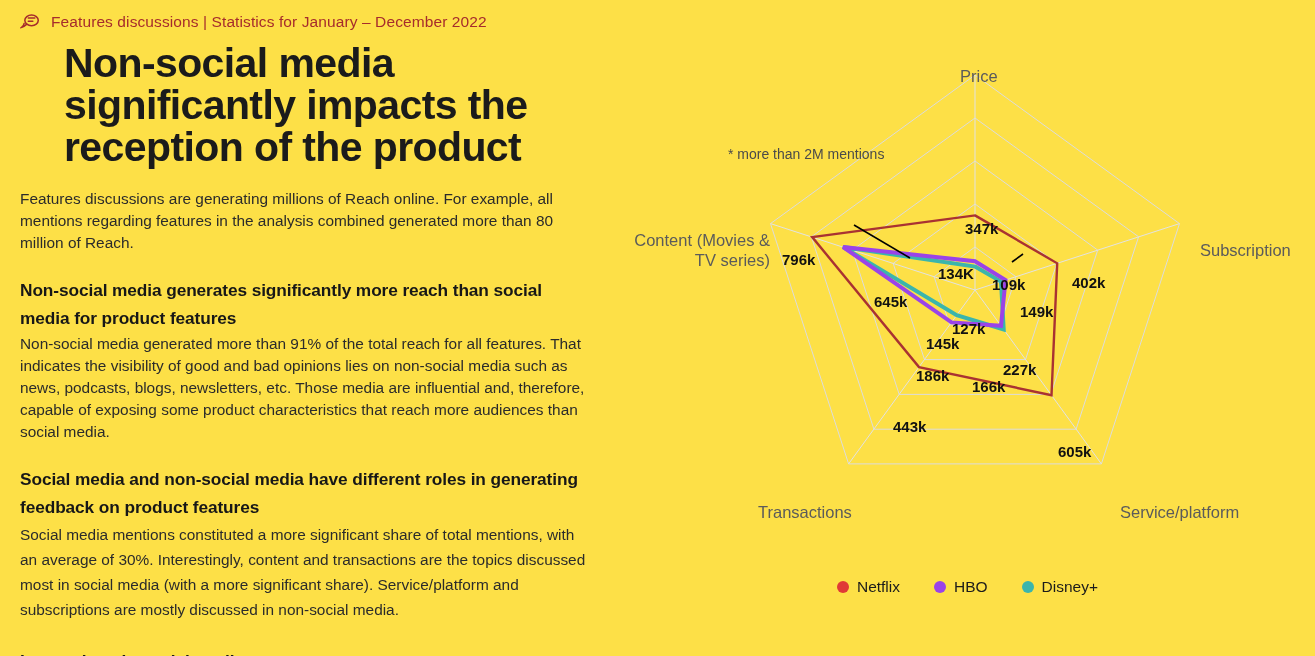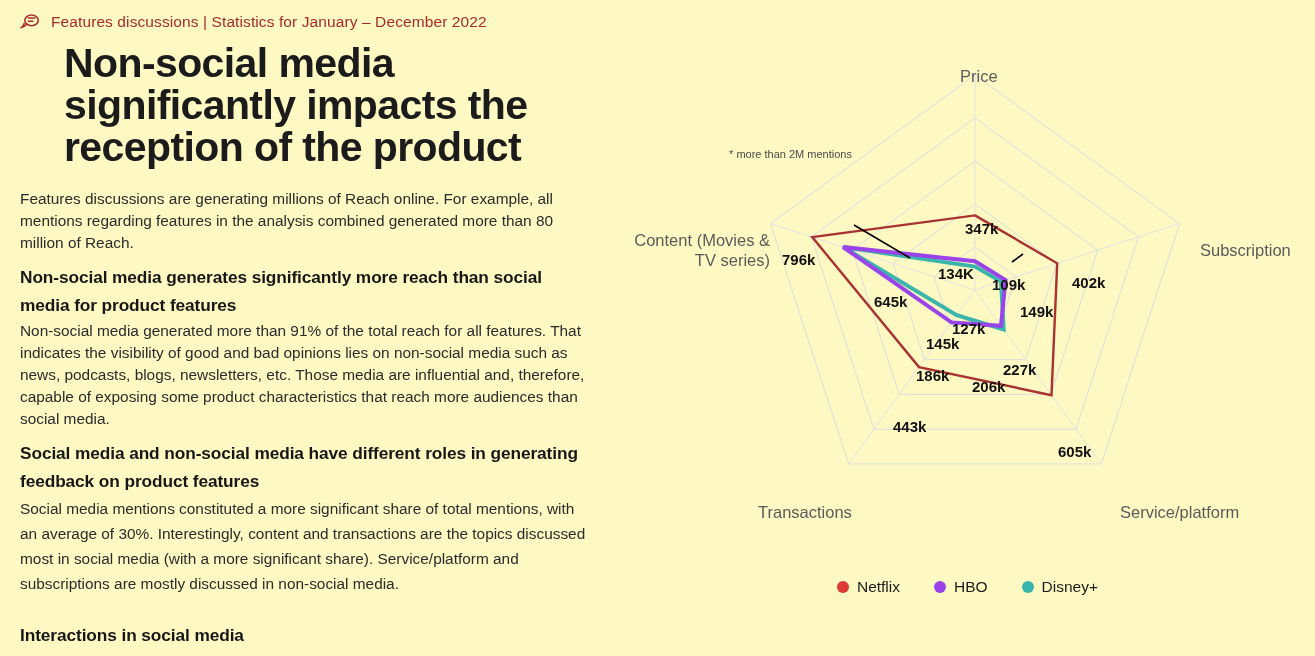--- a/index.html
+++ b/index.html
@@ -2,21 +2,21 @@
 <html><head>
 <meta charset="utf-8">
 <style>
   * { box-sizing: border-box; margin: 0; padding: 0; }
   html, body {
     width: 1315px; height: 656px;
     background: #ffffff;
     font-family: "Liberation Sans", sans-serif;
     overflow: hidden;
   }
-  .page { position: relative; width: 1315px; height: 656px; background:#fef9c3; }
+  .page { position: relative; width: 1315px; height: 656px; background:#fde047; }
 
   
   .left { position: absolute; left: 0; top: 0; width: 620px; height: 656px; padding: 12px 24px 0 20px; }
 
   .eyebrow { display: flex; align-items: center; gap: 9px; margin-bottom: 10px; }
   .eyebrow-icon { width: 22px; height: 20px; flex: 0 0 auto; display:block; }
   .eyebrow-text {
     color: #A62C2C; font-size: 15.5px; letter-spacing: .1px;
     white-space: nowrap;
   }
@@ -25,21 +25,21 @@
     font-size: 41px; line-height: 42px; font-weight: 700;
     color: #1b1b1b; letter-spacing: -0.6px; margin-bottom: 20px;
     max-width: 600px;
     margin-left: 44px;
   }
 
   .body-p {
     font-size: 15.4px; line-height: 22px; color: #2b2b2b;
     max-width: 572px; margin-bottom: 6px;
   }
-  .sec { margin-top: 9px; }
+  .sec { margin-top: 22px; }
   .sec-title {
     font-size: 17.3px; line-height: 28px; font-weight: 700; color: #171717;
     max-width: 578px; margin-bottom: 1px; letter-spacing: -0.1px;
   }
   .sec-body {
     font-size: 15.4px; line-height: 25px; color: #2b2b2b; max-width: 572px;
   }
   .sec-body.tight { line-height: 22px; }
   .sec.last { margin-top: 25px; }
 
@@ -47,22 +47,22 @@
   .right { position: absolute; left: 620px; top: 0; width: 695px; height: 656px; }
   .chart-svg { position: absolute; left: 0; top: 0; width: 695px; height: 570px; }
 
   .axis-label {
     position: absolute; color: #5b5b5b; font-size: 16.5px; line-height: 20px;
     white-space: nowrap;
   }
   .axis-label.two-line { white-space: normal; text-align: center; }
 
   .note {
-    position: absolute; color: #4a4a4a; font-size: 11px; line-height: 20px;
-    text-align: center; white-space: nowrap;
+    position: absolute; color: #4a4a4a; font-size: 14px; line-height: 20px;
+    white-space: nowrap;
   }
 
   .dlabel {
     position: absolute; font-size: 15px; font-weight: 700; color: #111;
     white-space: nowrap; line-height: 16px;
   }
 
   .legend {
     position: absolute; left: 0; top: 578px; width: 695px;
     display: flex; justify-content: center; align-items: center; gap: 34px;
@@ -143,21 +143,21 @@
     <div class="note" style="left:108px; top:144px; width:125px;">* more than 2M mentions</div>
 
     <div class="dlabel" style="left:345px; top:221px;">347k</div>
     <div class="dlabel" style="left:452px; top:275px;">402k</div>
     <div class="dlabel" style="left:438px; top:444px;">605k</div>
     <div class="dlabel" style="left:273px; top:419px;">443k</div>
     <div class="dlabel" style="left:162px; top:252px;">796k</div>
 
     <div class="dlabel" style="left:318px; top:266px;">134K</div>
     <div class="dlabel" style="left:400px; top:304px;">149k</div>
-    <div class="dlabel" style="left:352px; top:379px;">206k</div>
+    <div class="dlabel" style="left:352px; top:379px;">166k</div>
     <div class="dlabel" style="left:296px; top:368px;">186k</div>
     <div class="dlabel" style="left:254px; top:294px;">645k</div>
 
     <div class="dlabel" style="left:372px; top:277px;">109k</div>
     <div class="dlabel" style="left:332px; top:321px;">127k</div>
     <div class="dlabel" style="left:383px; top:362px;">227k</div>
     <div class="dlabel" style="left:306px; top:336px;">145k</div>
 
     <div class="legend">
       <div class="legend-item">

